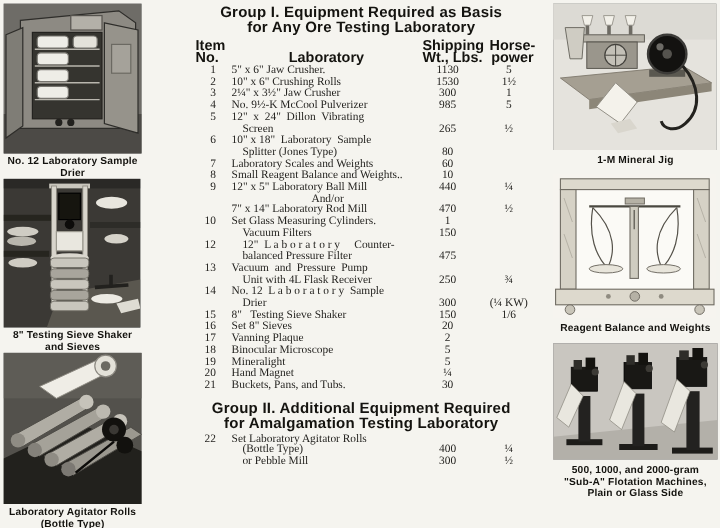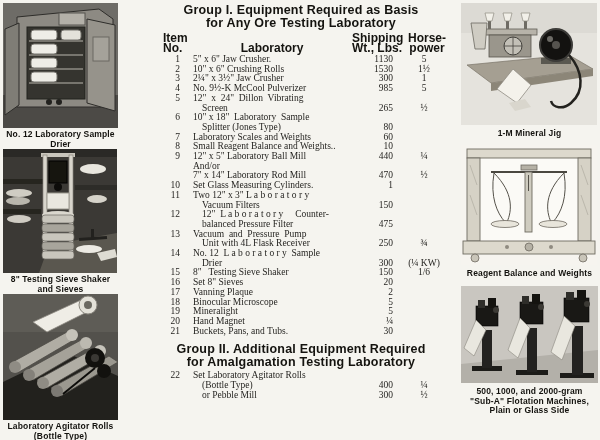--- a/index.html
+++ b/index.html
@@ -41,22 +41,22 @@
   .h-desc{width:160px; align-items:center;}
   .h-wt{width:46px; align-items:flex-start; white-space:nowrap;}
   .h-hp{width:58px; align-items:center; white-space:nowrap;}
 
   .tbody{margin-top:2px; font-size:9.5px; line-height:9.7px;}
   .tline{display:flex; padding-left:12px; box-sizing:border-box; align-items:baseline;}
   .tline span{display:block; flex:none; box-sizing:border-box;}
   .c-no{width:28px; text-align:right;}
   .c-desc{margin-left:13px; width:160px; white-space:pre;}
   .c-desc.ind{padding-left:9px;}
-  .c-desc.ctr{text-align:left; white-space:normal;}
-  .c-wt{width:40px; text-align:right;}
+  .c-desc.ctr{text-align:center; white-space:normal;}
+  .c-wt{width:40px; text-align:center;}
   .c-hp{width:62px; text-align:center;}
 </style>
 </head>
 <body>
 
 <div class="page">
 
   <div class="col col-left">
 
     <figure>
@@ -258,26 +258,20 @@
           <span class="c-wt">470</span>
           <span class="c-hp">½</span>
         </div>
         <div class="tline">
           <span class="c-no">10</span>
           <span class="c-desc">Set Glass Measuring Cylinders.</span>
           <span class="c-wt">1</span>
           <span class="c-hp"></span>
         </div>
         <div class="tline">
-          <span class="c-no">11</span>
-          <span class="c-desc">Two 12" x 3" L a b o r a t o r y</span>
-          <span class="c-wt"></span>
-          <span class="c-hp"></span>
-        </div>
-        <div class="tline">
           <span class="c-no"></span>
           <span class="c-desc ind">Vacuum Filters</span>
           <span class="c-wt">150</span>
           <span class="c-hp"></span>
         </div>
         <div class="tline">
           <span class="c-no">12</span>
           <span class="c-desc ind">12"  L a b o r a t o r y     Counter-</span>
           <span class="c-wt"></span>
           <span class="c-hp"></span>

